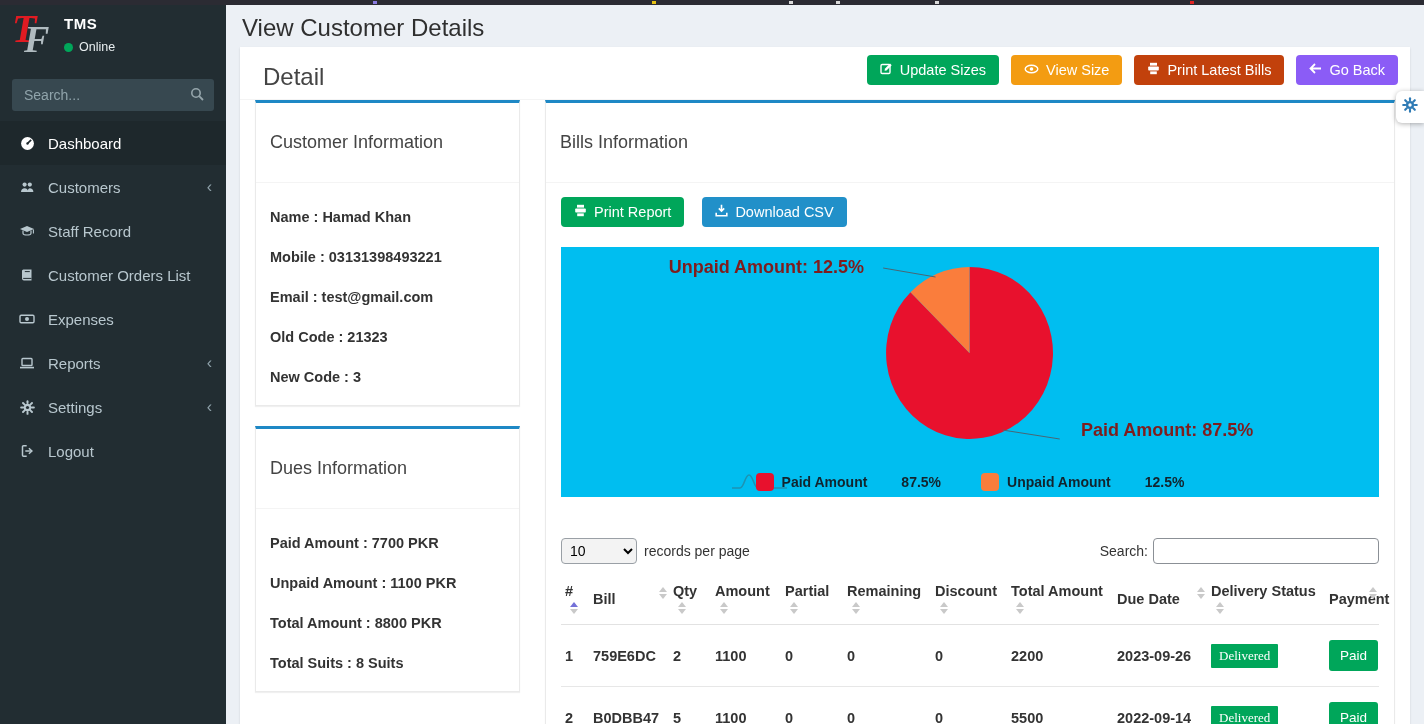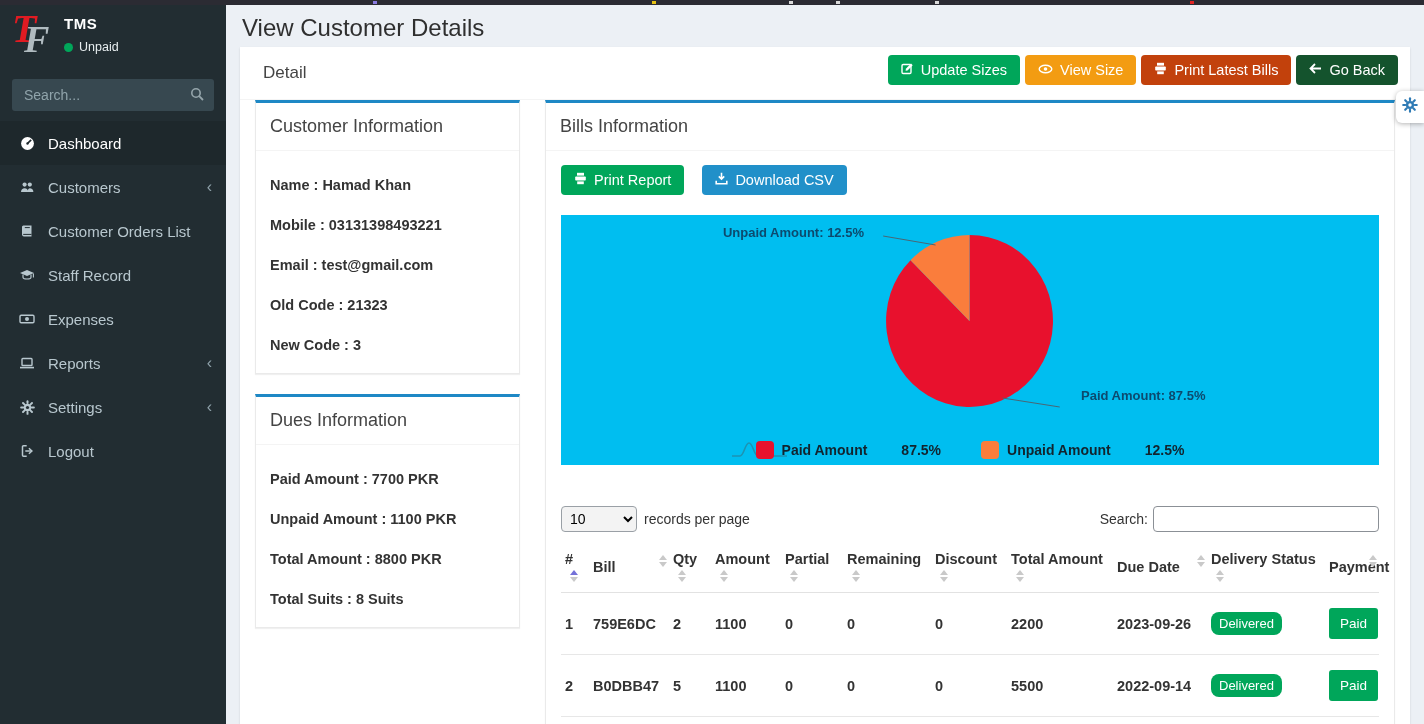--- a/index.html
+++ b/index.html
@@ -27,37 +27,37 @@
   .nav-item { display:flex; align-items:center; height:44px; padding:0 14px 0 16px; color:#b8c7ce; font-size:15px; cursor:pointer; }
   .nav-item.active { background:#1e282c; color:#fff; }
   .nav-item .ic { width:22px; margin-right:10px; display:flex; justify-content:center; }
   .nav-item .chev { margin-left:auto; font-size:16px; color:#8ea1a9; }
 
   
   .main { position:absolute; left:226px; top:5px; right:0; bottom:0; background:#ecf0f5; overflow:hidden; }
   .page-title { font-size:24px; font-weight:500; color:#2f2f2f; padding:9px 0 9px 16px; }
   .panel { position:absolute; left:14px; right:14px; top:42px; bottom:-40px; background:#fff; box-shadow:0 1px 2px rgba(0,0,0,.12); }
   .panel-header { position:relative; height:53px; border-bottom:1px solid #f4f4f4; }
-  .panel-title { font-size:17px; color:#444; position:absolute; left:23px; top:16px; }
-  .panel-actions { position:absolute; right:12px; top:8px; display:flex; gap:5px; }
+  .panel-title { font-size:24px; color:#444; position:absolute; left:23px; top:16px; }
+  .panel-actions { position:absolute; right:12px; top:8px; display:flex; gap:12px; }
   .btn { display:inline-flex; align-items:center; gap:7px; border:none; border-radius:4px; color:#fff; font-size:14.5px; font-family:inherit; padding:7px 13px; cursor:pointer; white-space:nowrap; }
 
   .panel-body { display:flex; gap:25px; padding:0 15px; }
   .col-left { width:265px; flex:0 0 265px; }
   .col-right { flex:1; min-width:0; }
   .box { background:#fff; border:1px solid #eaeaea; border-top:3px solid #1e88c5; box-shadow:0 1px 1px rgba(0,0,0,.06); }
   .box + .box { margin-top:20px; }
-  .box-title { font-size:18px; color:#444; font-weight:400; padding:13px 14px; border-bottom:1px solid #f4f4f4; }
+  .box-title { font-size:18px; color:#444; font-weight:400; padding:29px 14px; border-bottom:1px solid #f4f4f4; }
   .box-fields { padding:2px 14px 20px; }
   .box-fields p { font-size:14.5px; font-weight:700; color:#333; margin-top:24px; }
 
   .mi-buttons { display:flex; gap:18px; margin:14px 15px 0; }
   .chart-wrap { position:relative; margin:20px 15px 0 15px; height:250px; background:#00bef0; }
   .chart-wrap svg.layer { position:absolute; inset:0; width:100%; height:100%; }
-  .callout { position:absolute; font-size:13px; font-weight:600; color:#0c4a6e; }
+  .callout { position:absolute; font-size:18px; font-weight:600; color:#7f1d1d; }
   .legend { position:absolute; left:0; right:0; bottom:6px; display:flex; justify-content:center; align-items:center; font-size:14px; font-weight:600; color:#12242e; }
   .swatch { width:18px; height:18px; border-radius:4px; display:inline-block; }
   .legend .lab { margin-left:8px; }
   .legend .pct { margin-left:34px; }
   .legend .gap { width:40px; }
   .wave { position:absolute; left:170px; bottom:2px; }
 
   .tbl-controls { display:flex; align-items:center; margin:41px 15px 0; font-size:14px; color:#333; }
   .tbl-controls select { width:76px; height:26px; font-size:14px; font-family:inherit; border:1px solid #9aa0a6; border-radius:4px; background:#f3f3f3; padding:0 4px; }
   .tbl-controls .lab { margin-left:7px; }
@@ -66,21 +66,21 @@
 
   table.data { width:calc(100% - 30px); margin:12px 15px 0; border-collapse:collapse; table-layout:fixed; }
   table.data th { text-align:left; font-size:14.5px; font-weight:700; color:#333; padding:7px 4px 9px; border-bottom:1px solid #e2e2e2; cursor:pointer; position:relative; }
   .sorts { display:inline-block; vertical-align:middle; margin-left:5px; }
   .sorts i { display:block; width:0; height:0; border-left:4px solid transparent; border-right:4px solid transparent; }
   .sorts .up { border-bottom:5px solid #c9c9c9; margin-bottom:2px; }
   .sorts .dn { border-top:5px solid #c9c9c9; }
   .sorts.active .up { border-bottom-color:#7471d8; }
   table.data td { font-size:14.5px; font-weight:700; color:#333; padding:15px 4px; border-top:1px solid #e7e7e7; vertical-align:middle; }
   table.data tr:first-child td { border-top:none; }
-  .badge { display:inline-block; padding:4px 8px; border-radius:8px; color:#fff; font-size:13px; font-weight:400; }
+  .badge { display:inline-block; padding:4px 8px; border-radius:1px; color:#fff; font-size:13px; font-weight:400;font-family:Liberation Serif, serif; }
   .pay-btn { border:none; border-radius:3px; color:#fff; font-size:13.5px; font-family:inherit; padding:8px 11px; cursor:pointer; }
 
   .gear-fab { position:absolute; top:86px; right:0; width:28px; height:32px; background:#fff; border-radius:6px 0 0 6px; box-shadow:0 1px 5px rgba(0,0,0,.3); display:flex; align-items:center; justify-content:center; cursor:pointer; z-index:95; }
 </style>
 </head>
 <body>
 
 <div class="top-strip">
   <i style="left:373px;background:#8a7ae0"></i>
   <i style="left:652px;background:#e5c113"></i>
@@ -92,21 +92,21 @@
 
 <aside class="sidebar">
   <div class="brand">
     <span class="logo-mark">
         <span class="t">T</span>
         <span class="f">F</span>
       </span>
     <div class="brand-title">TMS</div>
     <div class="brand-status">
       <span class="dot"></span>
-      <span>Unpaid</span>
+      <span>Online</span>
     </div>
   </div>
 
   <div class="side-search">
     <input type="text" placeholder="Search..." style="">
     <span class="mag">
       <svg width="15" height="15" viewBox="0 0 15 15">
           <circle cx="6" cy="6" r="4.2" fill="none" stroke="#95a5ab" stroke-width="1.6"></circle>
           <line x1="9.2" y1="9.2" x2="13" y2="13" stroke="#95a5ab" stroke-width="1.8"></line>
         </svg>
@@ -131,37 +131,37 @@
             <circle cx="9.8" cy="4.6" r="2.1"></circle>
             <path d="M1 12c0-2.4 1.6-3.8 3.6-3.8S8.2 9.6 8.2 12z"></path>
             <path d="M7.4 12c.2-2.1 1.3-3.8 2.4-3.8 2 0 3.6 1.4 3.6 3.8z"></path>
           </svg>
         </span>
       <span>Customers</span>
       <span class="chev">‹</span>
     </div>
     <div class="nav-item">
       <span class="ic">
+          <svg width="16" height="14" viewBox="0 0 16 14">
+            <path d="M8 2 15 5 8 8 1 5z" fill="currentColor"></path>
+            <path d="M4 6.6v2.6c0 1 1.8 1.8 4 1.8s4-.8 4-1.8V6.6" fill="none" stroke="currentColor" stroke-width="1.2"></path>
+            <line x1="14.4" y1="5.4" x2="14.4" y2="9.6" stroke="currentColor" stroke-width="1.1"></line>
+          </svg>
+        </span>
+      <span>Staff Record</span>
+    </div>
+    <div class="nav-item">
+      <span class="ic">
           <svg width="14" height="14" viewBox="0 0 14 14">
             <path d="M3.4 1.5h8.1v11H3.9A2 2 0 0 1 2 10.6V3a1.5 1.5 0 0 1 1.4-1.5z" fill="currentColor"></path>
             <line x1="3.2" y1="10.4" x2="11.5" y2="10.4" stroke="#222d32" stroke-width="1"></line>
             <line x1="4.8" y1="3.6" x2="9.8" y2="3.6" stroke="#222d32" stroke-width="1"></line>
           </svg>
         </span>
       <span>Customer Orders List</span>
-    </div>
-    <div class="nav-item">
-      <span class="ic">
-          <svg width="16" height="14" viewBox="0 0 16 14">
-            <path d="M8 2 15 5 8 8 1 5z" fill="currentColor"></path>
-            <path d="M4 6.6v2.6c0 1 1.8 1.8 4 1.8s4-.8 4-1.8V6.6" fill="none" stroke="currentColor" stroke-width="1.2"></path>
-            <line x1="14.4" y1="5.4" x2="14.4" y2="9.6" stroke="currentColor" stroke-width="1.1"></line>
-          </svg>
-        </span>
-      <span>Staff Record</span>
     </div>
     <div class="nav-item">
       <span class="ic">
           <svg width="16" height="14" viewBox="0 0 16 14">
             <rect x="1" y="3.2" width="14" height="7.6" rx="1.2" fill="none" stroke="currentColor" stroke-width="1.4"></rect>
             <circle cx="8" cy="7" r="2" fill="currentColor"></circle>
           </svg>
         </span>
       <span>Expenses</span>
     </div>
@@ -230,21 +230,21 @@
           <span>View Size</span>
         </button>
         <button class="btn" style="background-color: #c2410c;">
           <span><svg width="13" height="13" viewBox="0 0 13 13" fill="#fff">
                 <rect x="3" y="0.8" width="7" height="2.8"></rect>
                 <rect x="1.2" y="4.4" width="10.6" height="4.2" rx="0.8"></rect>
                 <rect x="3.2" y="9.4" width="6.6" height="2.8"></rect>
               </svg></span>
           <span>Print Latest Bills</span>
         </button>
-        <button class="btn" style="background-color: #14532d;">
+        <button class="btn" style="background-color: #8b5cf6;">
           <span><svg width="13" height="13" viewBox="0 0 13 13">
                 <path d="M12 6.5H2.2M6 2 1.5 6.5 6 11" fill="none" stroke="#fff" stroke-width="1.8"></path>
               </svg></span>
           <span>Go Back</span>
         </button>
       </div>
     </div>
 
     <div class="panel-body">
 

